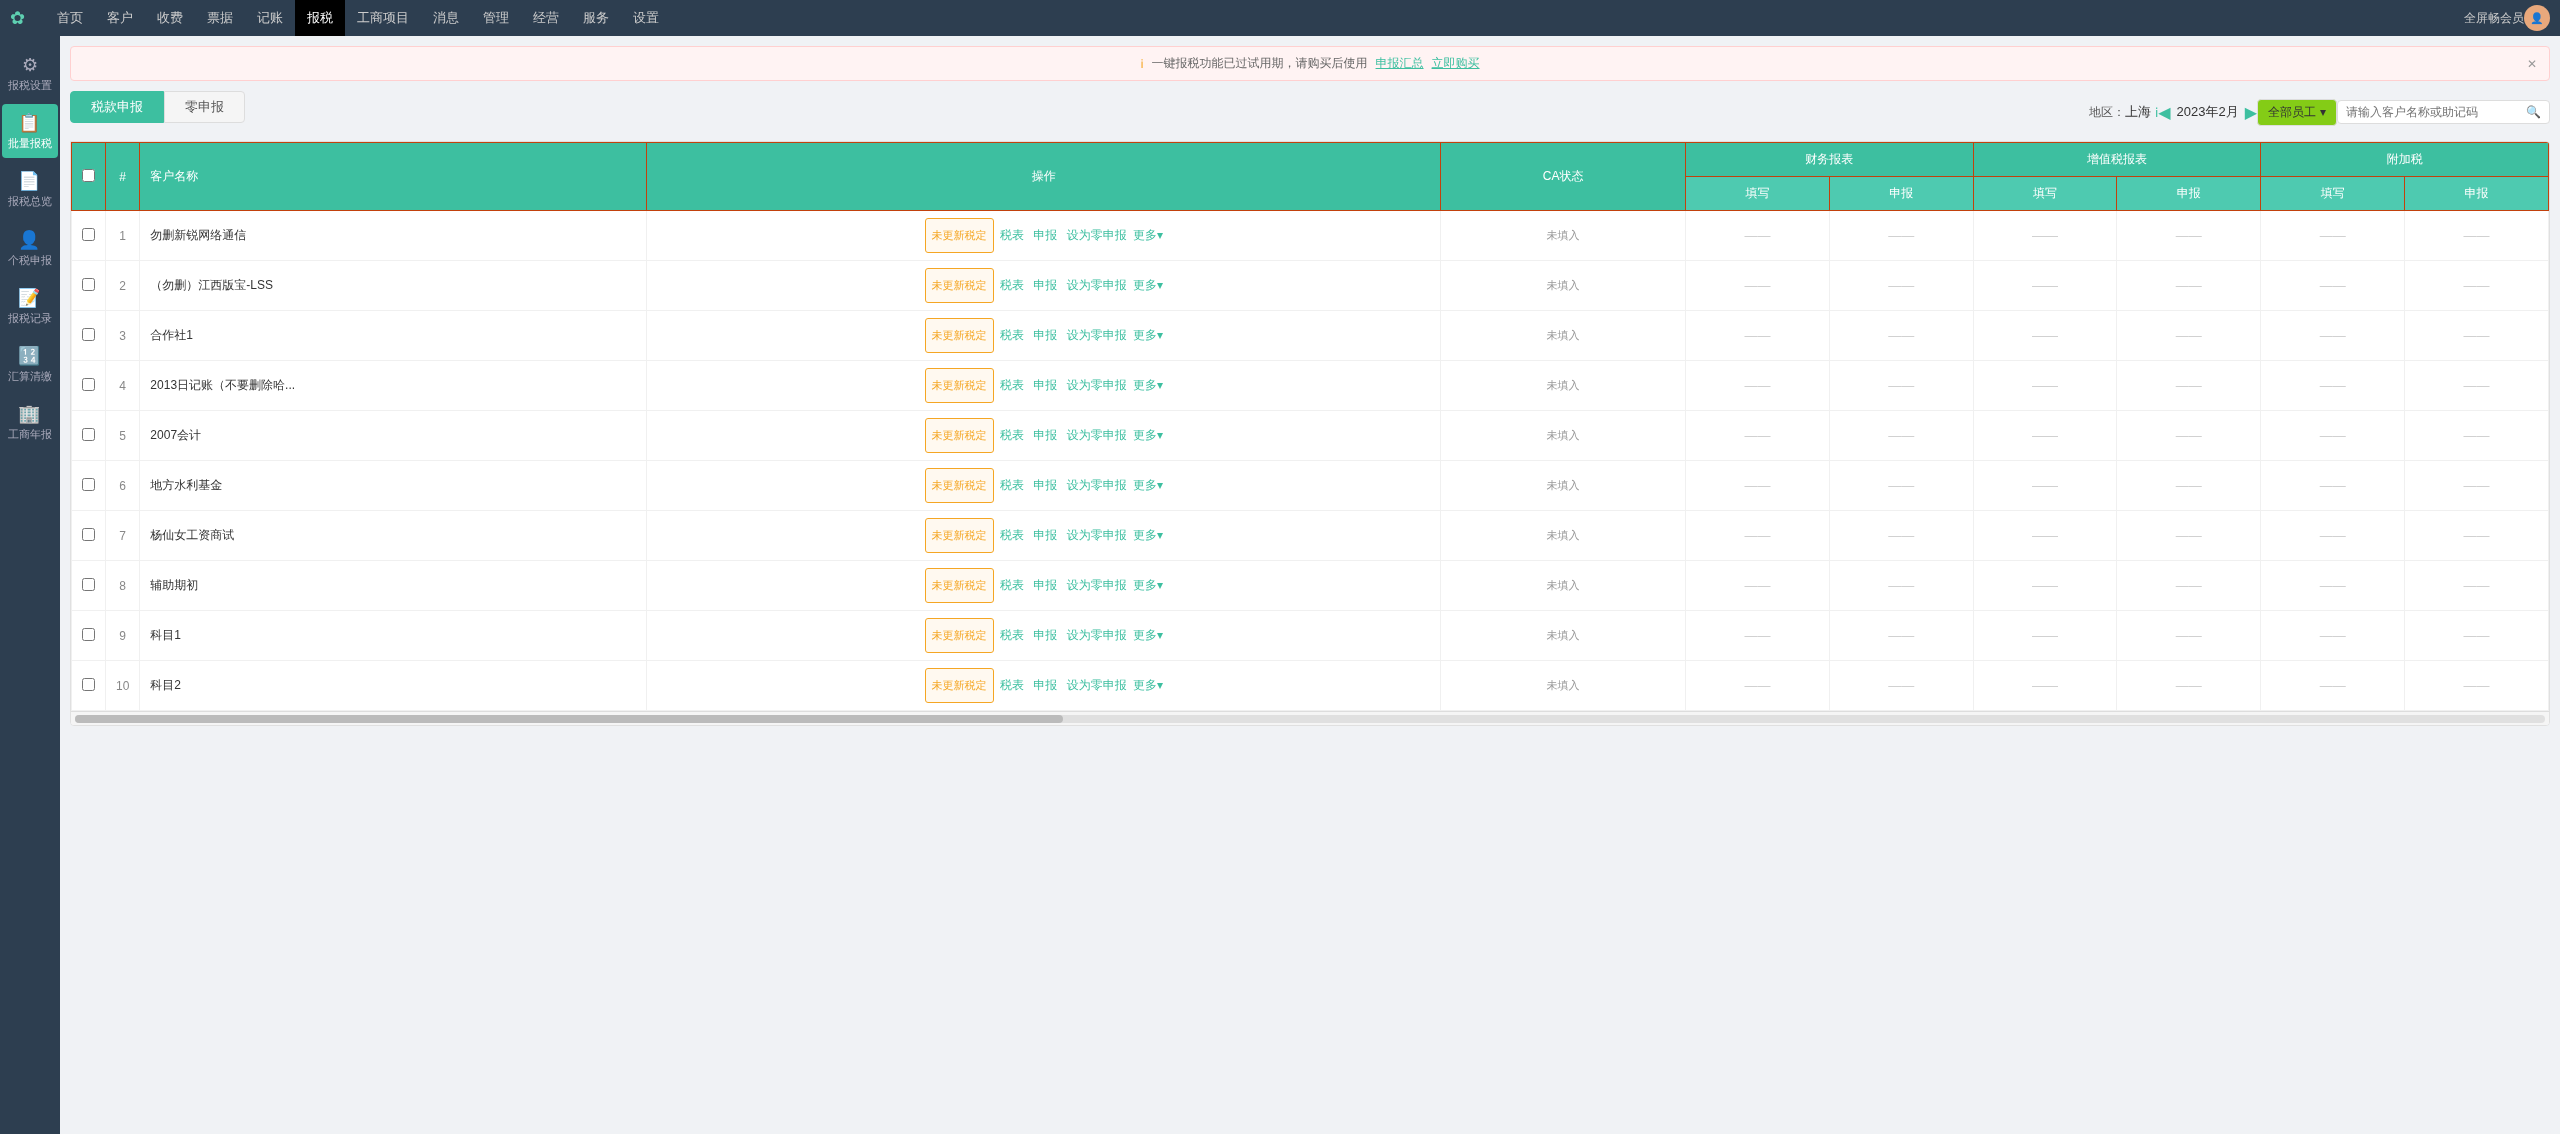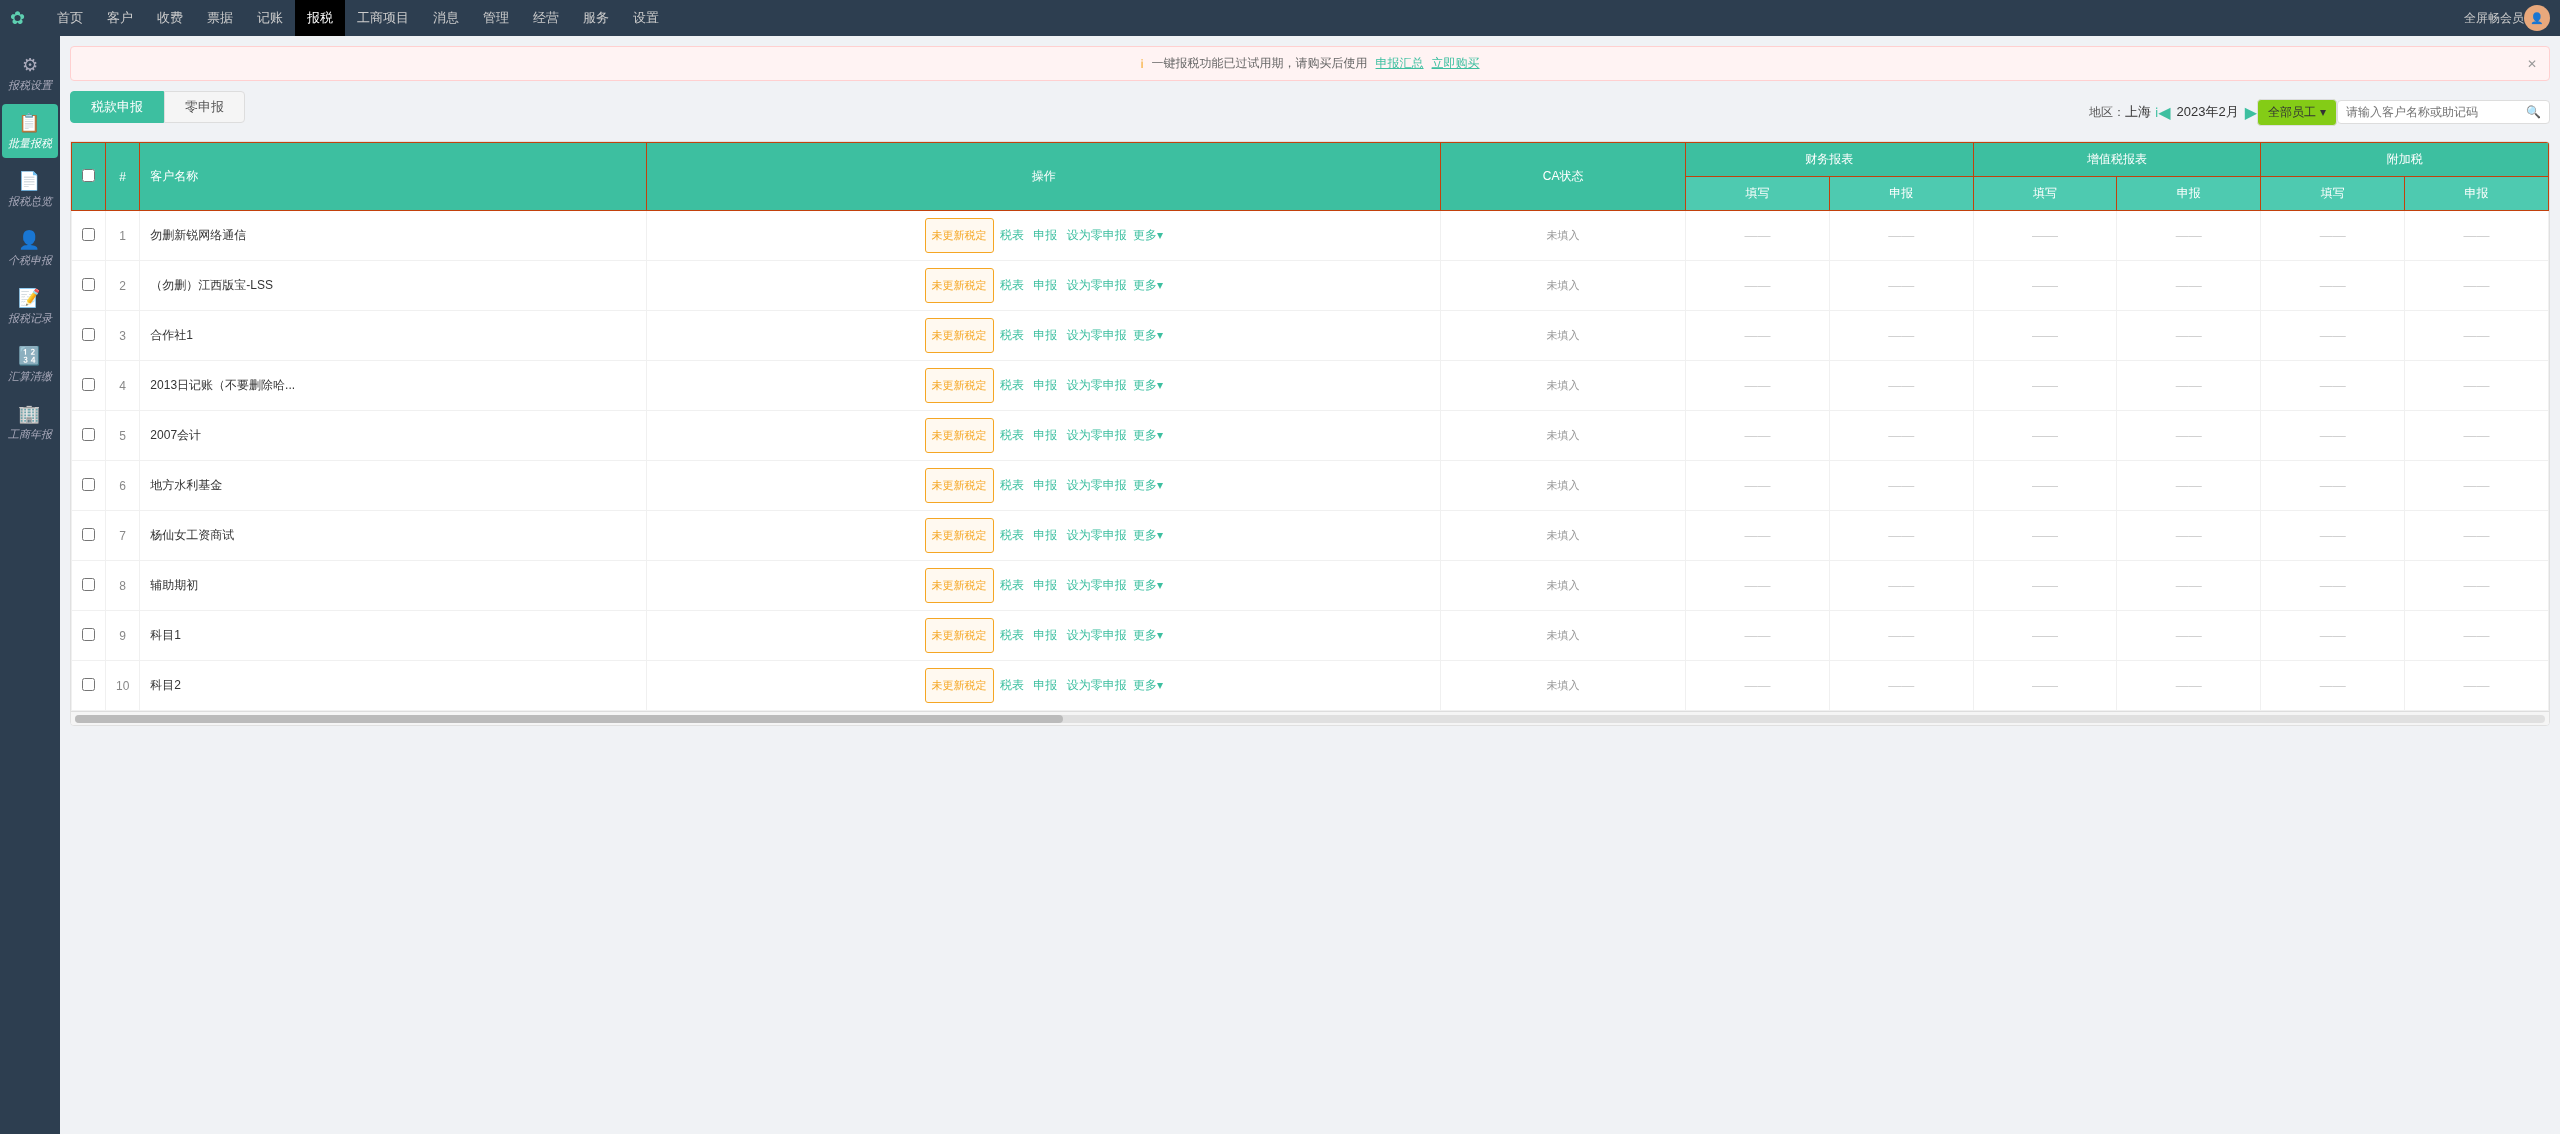--- a/index.html
+++ b/index.html
@@ -15,21 +15,21 @@
     .top-nav .avatar { width: 26px; height: 26px; border-radius: 50%; background: #e8a87c; display: flex; align-items: center; justify-content: center; color: #fff; font-size: 11px; }
 
     
     .layout { display: flex; flex: 1; overflow: hidden; }
 
     
     .sidebar { width: 60px; background: #2d3e50; display: flex; flex-direction: column; align-items: center; padding-top: 10px; gap: 4px; flex-shrink: 0; }
     .sidebar-item { width: 56px; display: flex; flex-direction: column; align-items: center; padding: 8px 4px; cursor: pointer; color: #aab; font-size: 11px; border-radius: 4px; }
     .sidebar-item.active { background: #3dbfa0; color: #fff; }
     .sidebar-item .icon { font-size: 18px; margin-bottom: 3px; }
-    .sidebar-item .label { text-align: center; line-height: 1.2; font-style: italic; }
+    .sidebar-item .label { text-align: center; line-height: 1.2; }
 
     
     .main { flex: 1; overflow: auto; padding: 10px; }
 
     
     .banner { background: #fff3f3; border: 1px solid #ffd0d0; border-radius: 4px; padding: 8px 16px; display: flex; align-items: center; justify-content: center; gap: 8px; margin-bottom: 10px; position: relative; font-size: 12px; color: #666; }
     .banner .info-icon { color: #f5a623; }
     .banner a { color: #3dbfa0; text-decoration: underline; cursor: pointer; }
     .banner .close-btn { position: absolute; right: 12px; cursor: pointer; color: #999; }
 

